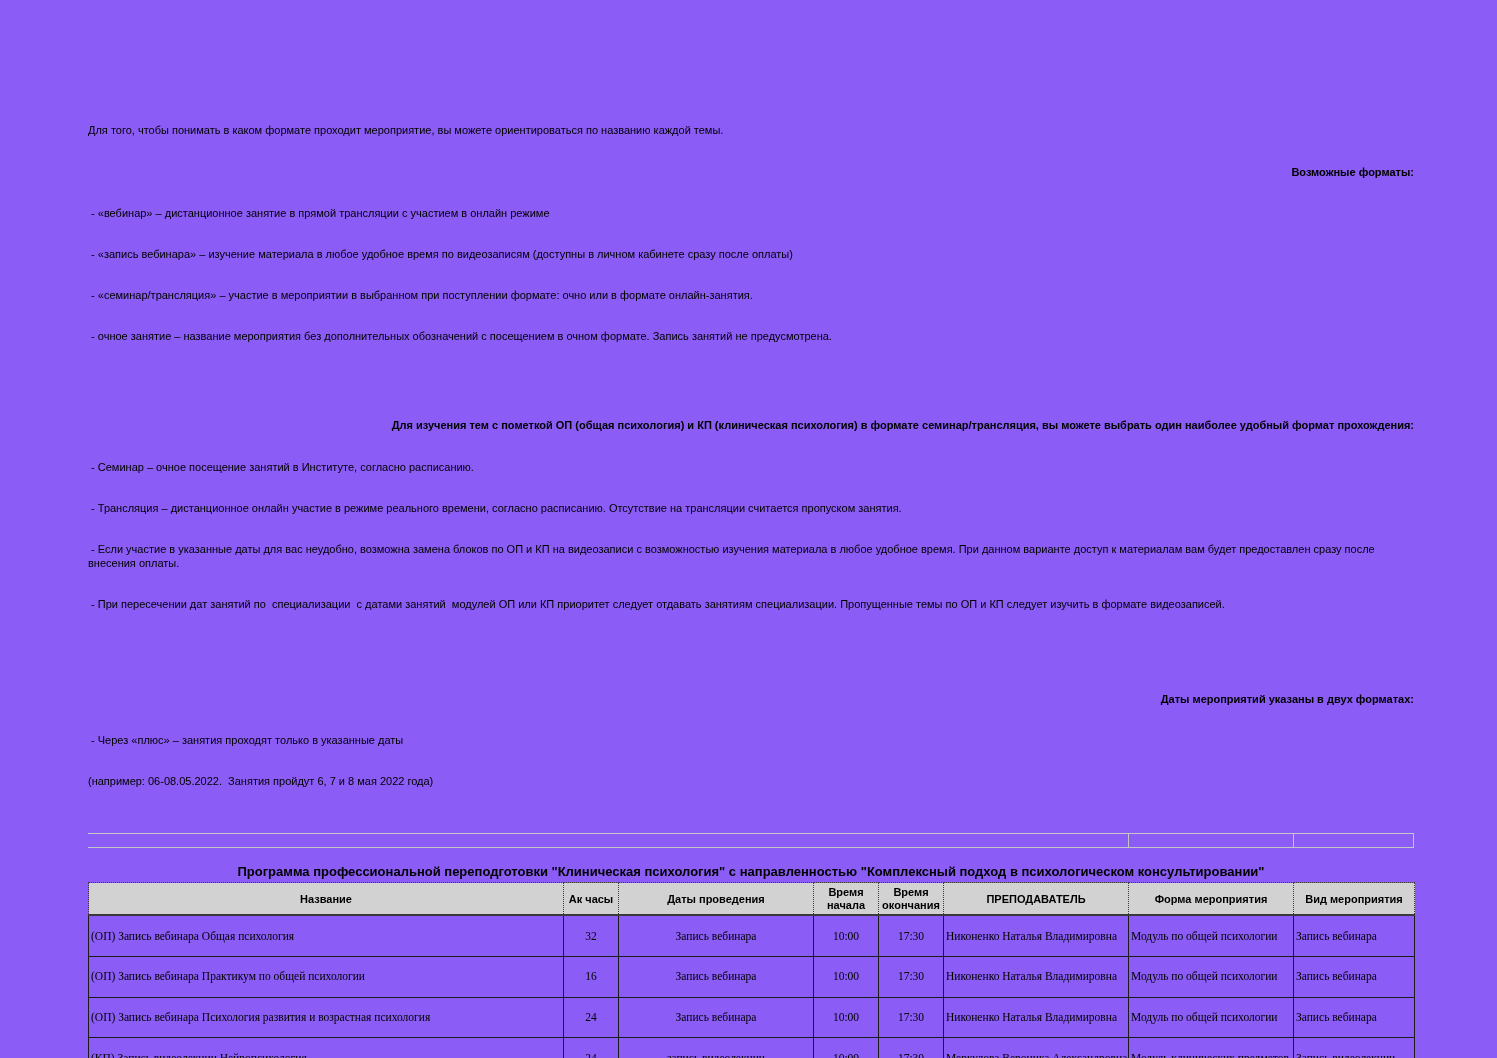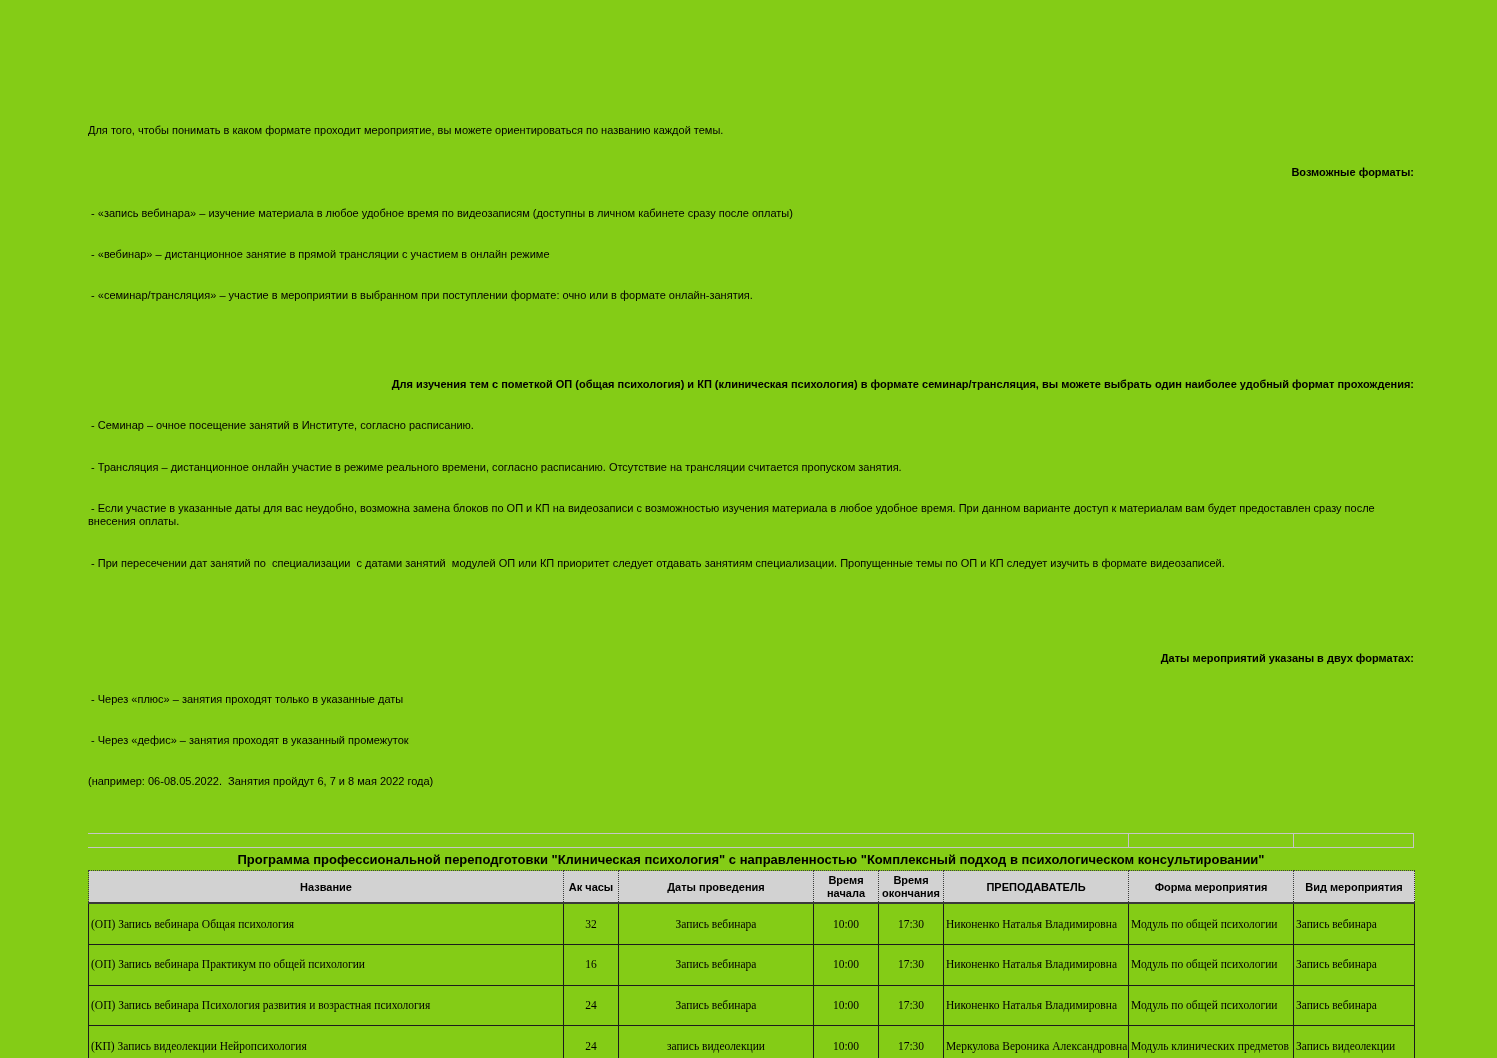--- a/index.html
+++ b/index.html
@@ -6,21 +6,21 @@
   body {
     width: 1497px; height: 1058px;
     background: #ffffff;
     font-family: "Liberation Sans", sans-serif;
     color: #000;
     overflow: hidden;
   }
   .page {
     position: relative;
     width: 1497px; height: 1058px;
-    background: #84cc16;
+    background: #8b5cf6;
   }
   .content {
     position: absolute;
     left: 88px; top: 95px;
     width: 1326px;
   }
   .textblock {
     font-size: 11px;
     line-height: 13.7px;
     white-space: pre;
@@ -41,21 +41,21 @@
   }
   .empty-strip .v {
     position: absolute; top: 0; bottom: 0;
     width: 1px; background: #c6c6c6;
   }
   .v1 { left: 1040px; }
   .v2 { left: 1205px; }
   .v3 { left: 1325px; }
 
   .table-title {
-    margin-top: 2px;
+    margin-top: 14px;
     height: 20px;
     text-align: center;
     font-size: 13px;
     font-weight: bold;
     line-height: 20px;
     white-space: nowrap;
   }
 
   table.schedule {
     border-collapse: collapse;
@@ -105,37 +105,37 @@
 </style>
 </head>
 <body>
 
 <div class="page">
   <div class="content">
 
     <div class="textblock tb1">
       <div>Для того, чтобы понимать в каком формате проходит мероприятие, вы можете ориентироваться по названию каждой темы.</div>
       <div class="bold">Возможные форматы:</div>
+      <div> - «вебинар» – дистанционное занятие в прямой трансляции с участием в онлайн режиме</div>
       <div> - «запись вебинара» – изучение материала в любое удобное время по видеозаписям (доступны в личном кабинете сразу после оплаты)</div>
-      <div> - «вебинар» – дистанционное занятие в прямой трансляции с участием в онлайн режиме</div>
       <div> - «семинар/трансляция» – участие в мероприятии в выбранном при поступлении формате: очно или в формате онлайн-занятия.</div>
+      <div> - очное занятие – название мероприятия без дополнительных обозначений с посещением в очном формате. Запись занятий не предусмотрена.</div>
     </div>
 
     <div class="textblock tb2">
       <div class="bold">Для изучения тем с пометкой ОП (общая психология) и КП (клиническая психология) в формате семинар/трансляция, вы можете выбрать один наиболее удобный формат прохождения:</div>
       <div> - Семинар – очное посещение занятий в Институте, согласно расписанию.</div>
       <div> - Трансляция – дистанционное онлайн участие в режиме реального времени, согласно расписанию. Отсутствие на трансляции считается пропуском занятия.</div>
       <div> - Если участие в указанные даты для вас неудобно, возможна замена блоков по ОП и КП на видеозаписи с возможностью изучения материала в любое удобное время. При данном варианте доступ к материалам вам будет предоставлен сразу после внесения оплаты.</div>
       <div> - При пересечении дат занятий по  специализации  с датами занятий  модулей ОП или КП приоритет следует отдавать занятиям специализации. Пропущенные темы по ОП и КП следует изучить в формате видеозаписей.</div>
     </div>
 
     <div class="textblock tb3">
       <div class="bold">Даты мероприятий указаны в двух форматах:</div>
       <div> - Через «плюс» – занятия проходят только в указанные даты</div>
-      <div> - Через «дефис» – занятия проходят в указанный промежуток</div>
       <div>(например: 06-08.05.2022.  Занятия пройдут 6, 7 и 8 мая 2022 года)</div>
     </div>
 
     <div class="empty-strip">
       <div class="v v1"></div>
       <div class="v v2"></div>
       <div class="v v3"></div>
     </div>
 
     <div class="table-title">Программа профессиональной переподготовки "Клиническая психология" с направленностью "Комплексный подход в психологическом консультировании"</div>

